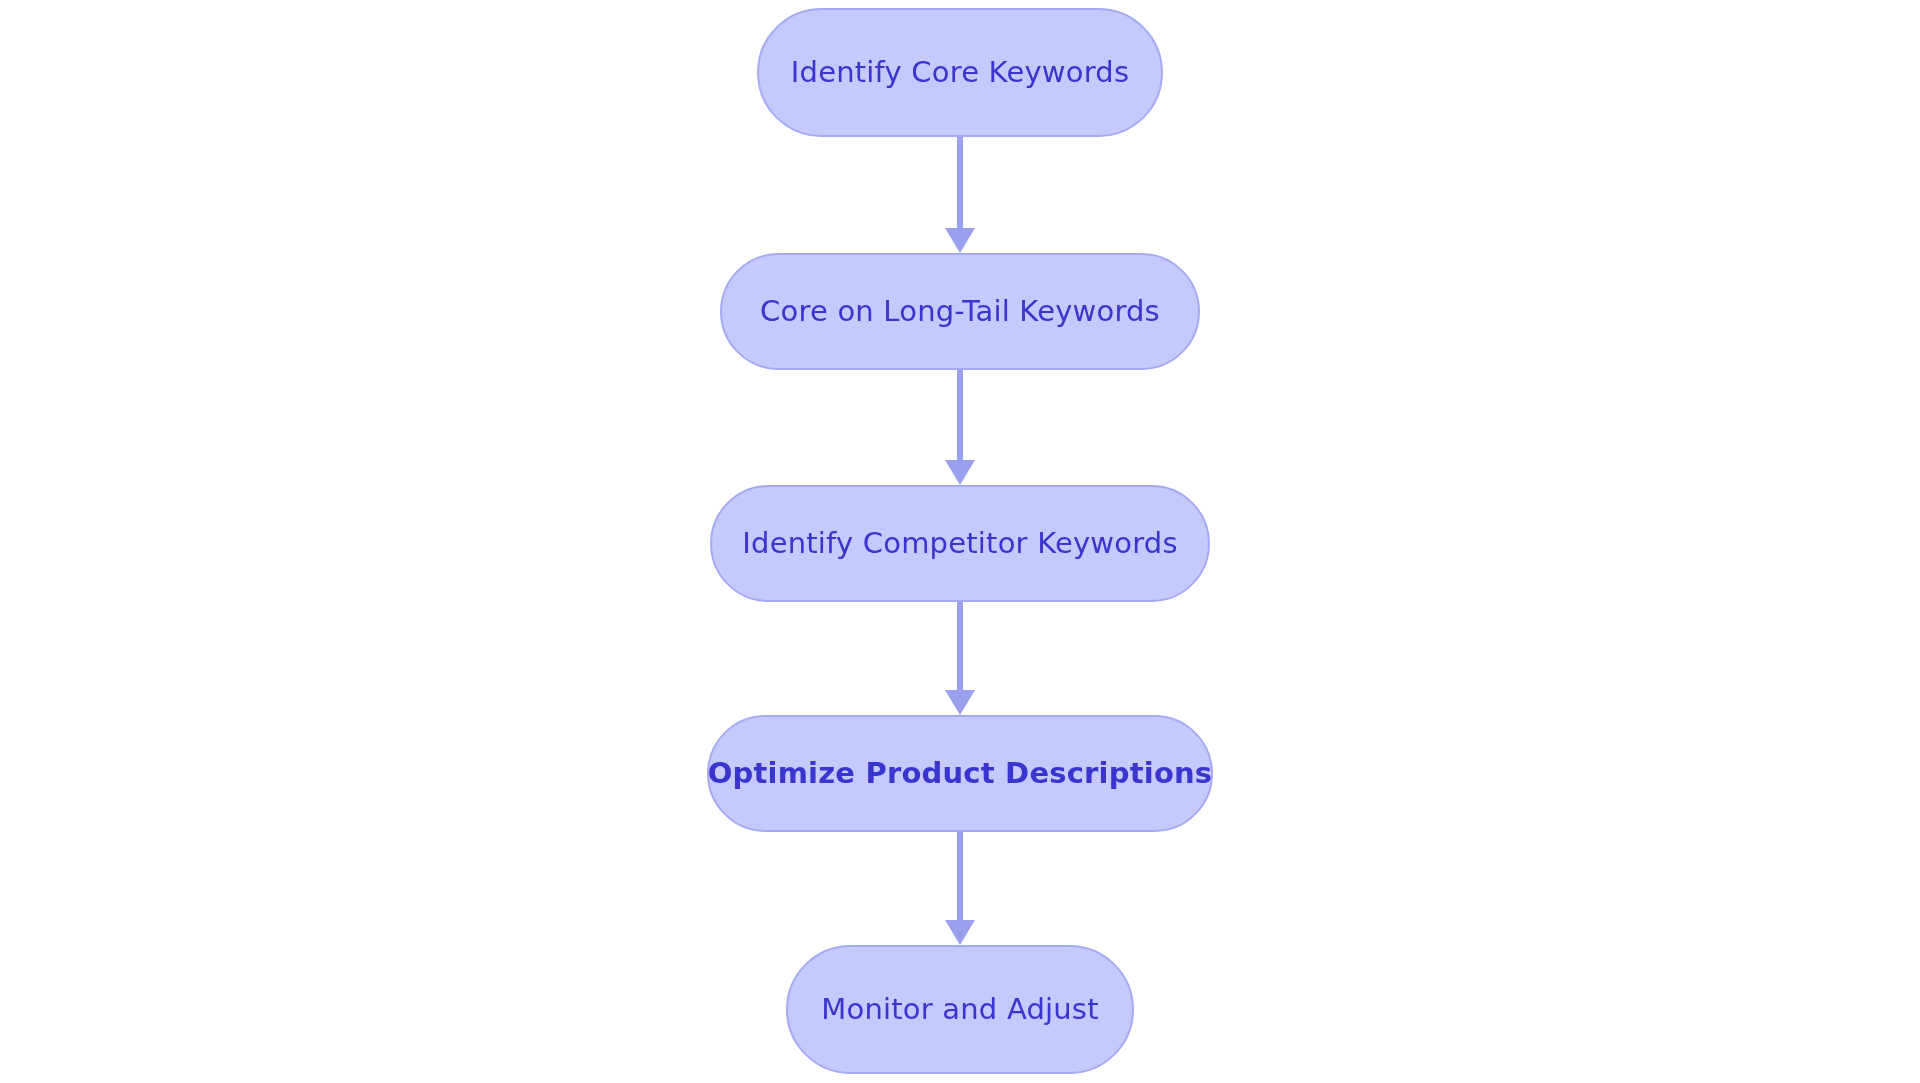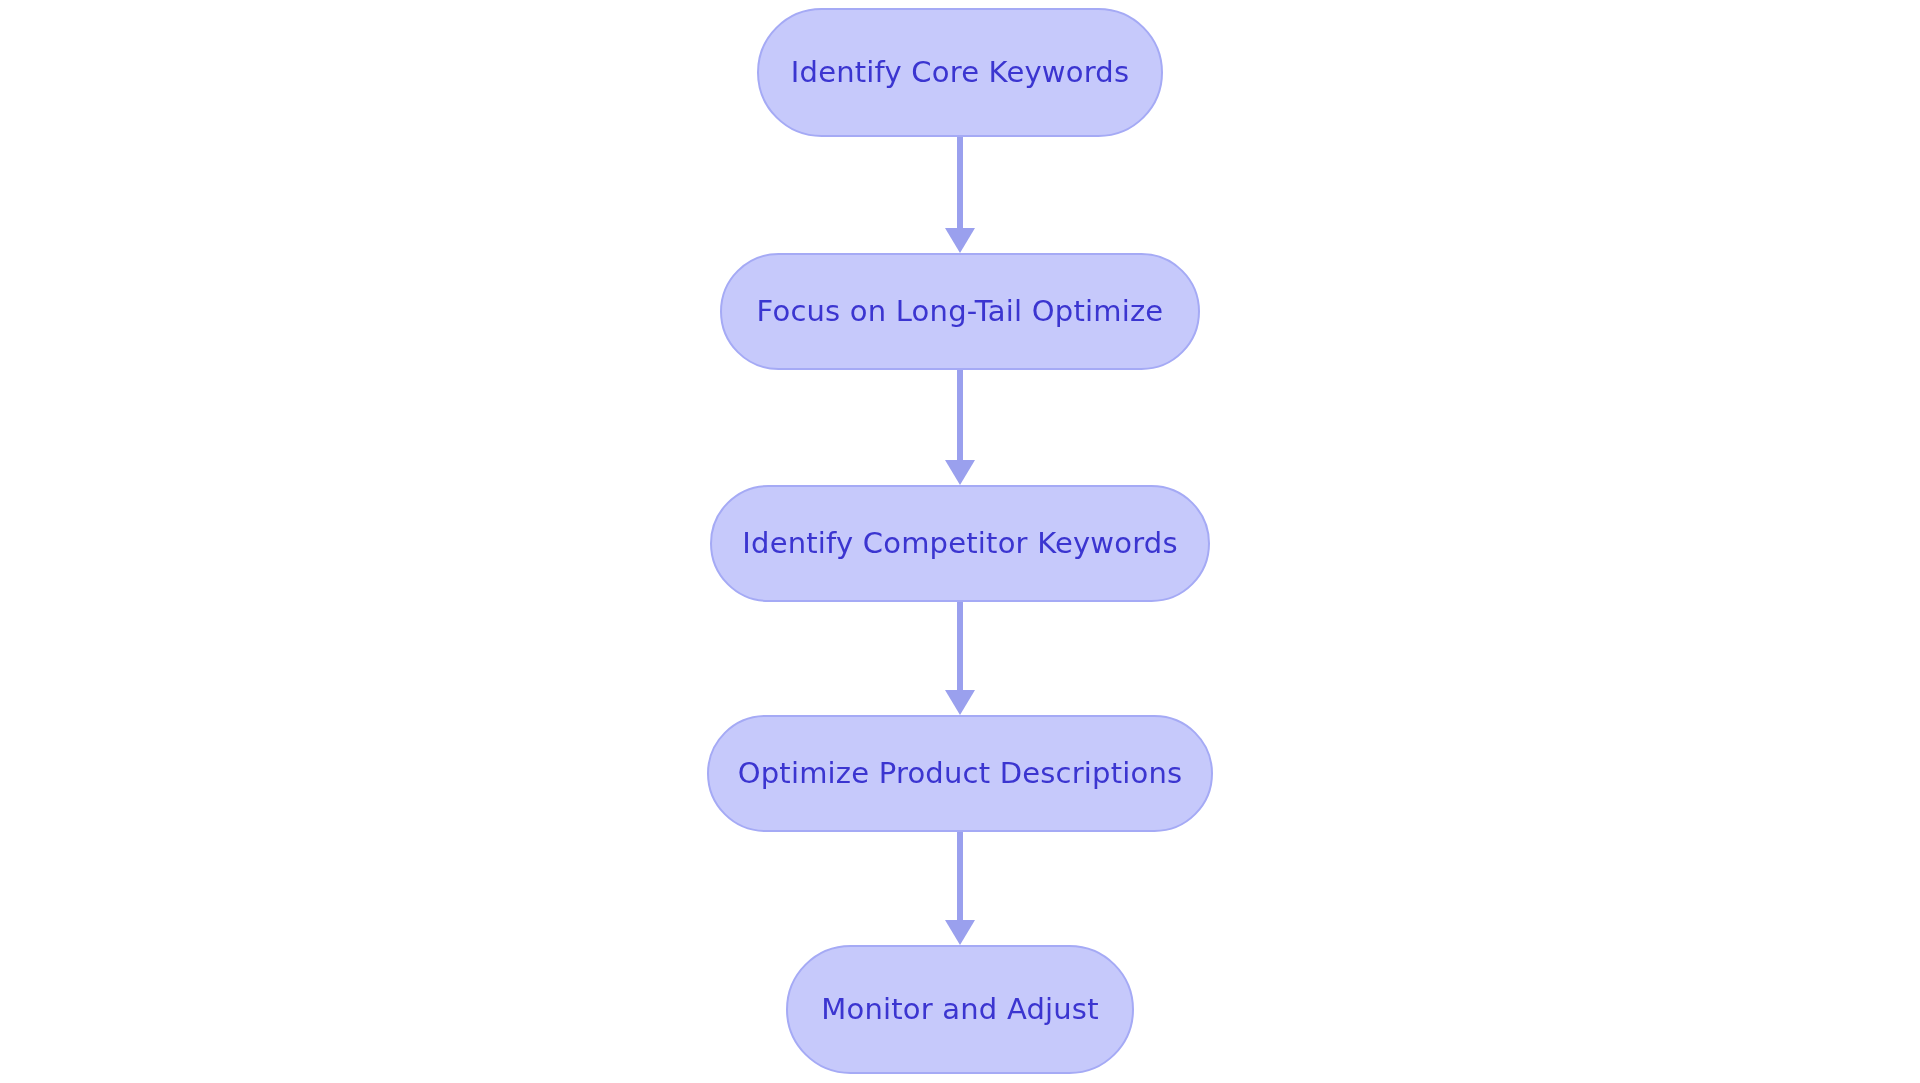--- a/index.html
+++ b/index.html
@@ -68,21 +68,21 @@
     border-left: 15px solid transparent;
     border-right: 15px solid transparent;
     border-top: 25px solid #9aa0ee;
     flex: 0 0 auto;
   }
 
   
   .n0 { width: 406px; height: 129px; margin-top: 8px; }
   .n1 { width: 480px; height: 117px; }
   .n2 { width: 500px; height: 117px; }
-  .n3 { width: 506px; height: 117px; }
+  .n3 { width: 506px; height: 117px; font-weight: bold; }
   .n4 { width: 348px; height: 129px; }
 
   .c0 { height: 116px; }
   .c1 { height: 115px; }
   .c2 { height: 113px; }
   .c3 { height: 113px; }
 </style>
 </head>
 <body>
 
@@ -92,21 +92,21 @@
     <div class="node n0">
       <span class="node-label">Identify Core Keywords</span>
     </div>
 
     <div class="connector c0">
       <div class="stem"></div>
       <div class="head"></div>
     </div>
 
     <div class="node n1">
-      <span class="node-label">Focus on Long-Tail Optimize</span>
+      <span class="node-label">Core on Long-Tail Keywords</span>
     </div>
 
     <div class="connector c1">
       <div class="stem"></div>
       <div class="head"></div>
     </div>
 
     <div class="node n2">
       <span class="node-label">Identify Competitor Keywords</span>
     </div>

